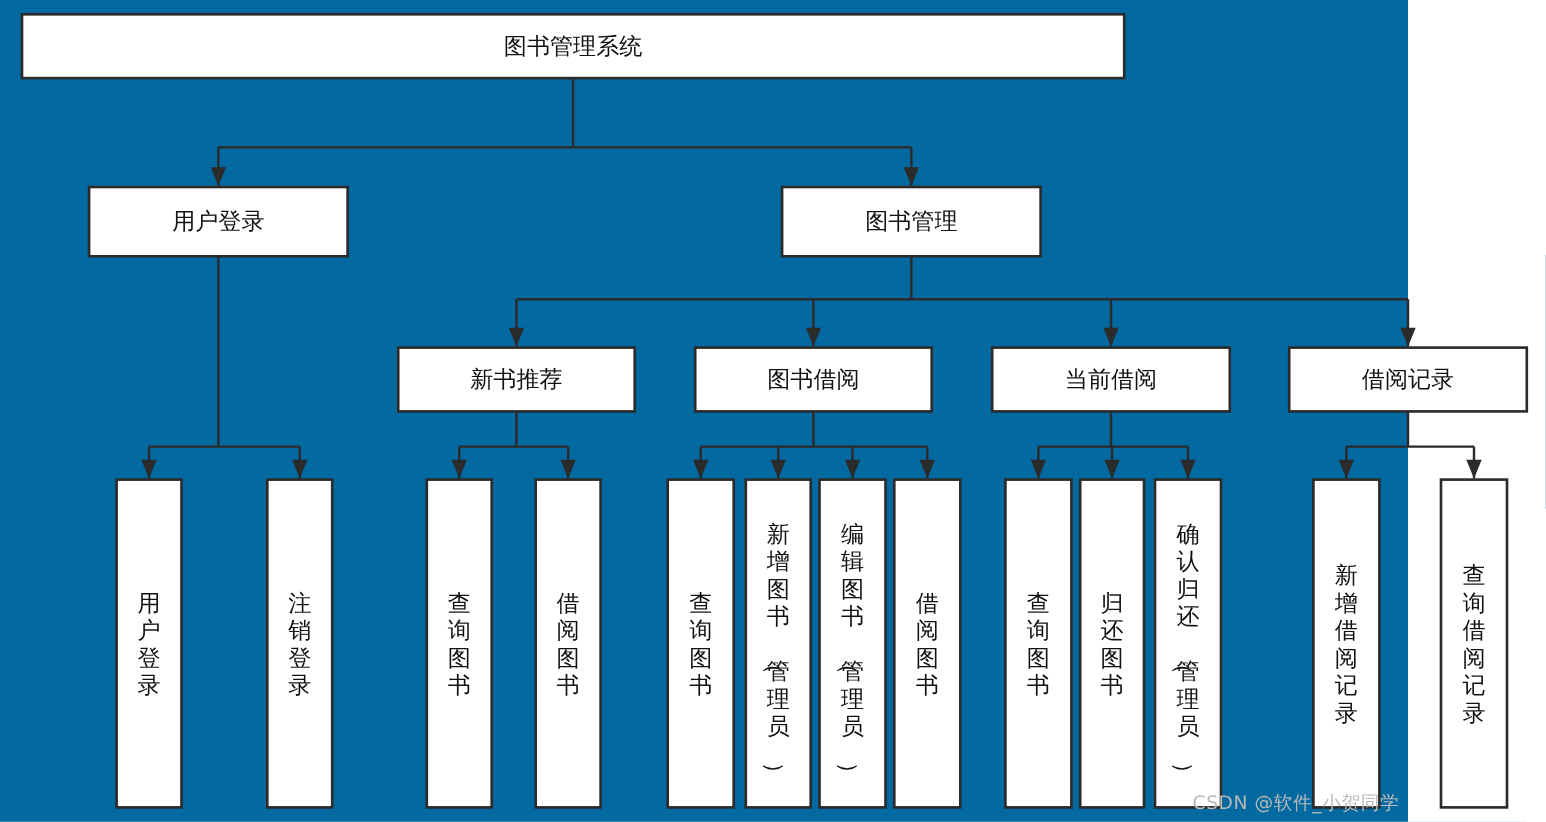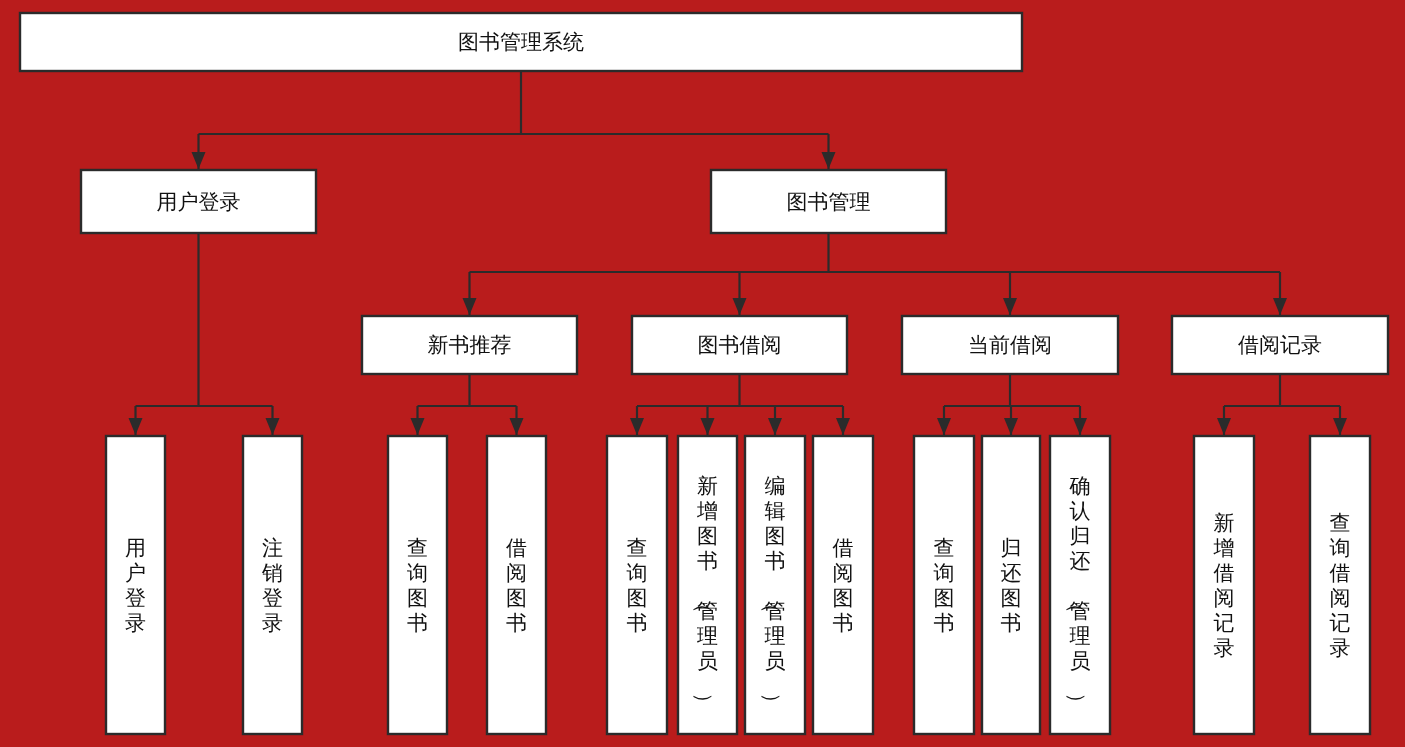--- a/index.html
+++ b/index.html
@@ -8,23 +8,23 @@
     background: #ffffff;
   }
   body {
     width: 1405px;
     height: 747px;
     overflow: hidden;
     font-family: "DejaVu Sans", "Liberation Sans", sans-serif;
   }
   #diagram-root {
     position: relative;
-    width: 1405px;
+    width: 1280px;
     height: 747px;
-    background: #b91c1c;
+    background: #0369a1;
   }
   svg.flow {
     position: absolute;
     top: 0;
     left: 0;
     width: 1405px;
     height: 747px;
     display: block;
   }
   .node-rect {
@@ -238,13 +238,14 @@
         <g>
           <rect x="1194" y="436" width="60" height="298" class="node-rect"></rect>
           <text x="1224" y="530" class="node-label-v"><tspan x="1224" dy="0">新</tspan><tspan x="1224" dy="25">增</tspan><tspan x="1224" dy="25">借</tspan><tspan x="1224" dy="25">阅</tspan><tspan x="1224" dy="25">记</tspan><tspan x="1224" dy="25">录</tspan></text>
         </g>
         <g>
           <rect x="1310" y="436" width="60" height="298" class="node-rect"></rect>
           <text x="1340" y="530" class="node-label-v"><tspan x="1340" dy="0">查</tspan><tspan x="1340" dy="25">询</tspan><tspan x="1340" dy="25">借</tspan><tspan x="1340" dy="25">阅</tspan><tspan x="1340" dy="25">记</tspan><tspan x="1340" dy="25">录</tspan></text>
         </g>
       </g>
   </svg>
+  <div class="watermark">CSDN @软件_小贺同学</div>
 </div>
 
 </body></html>

